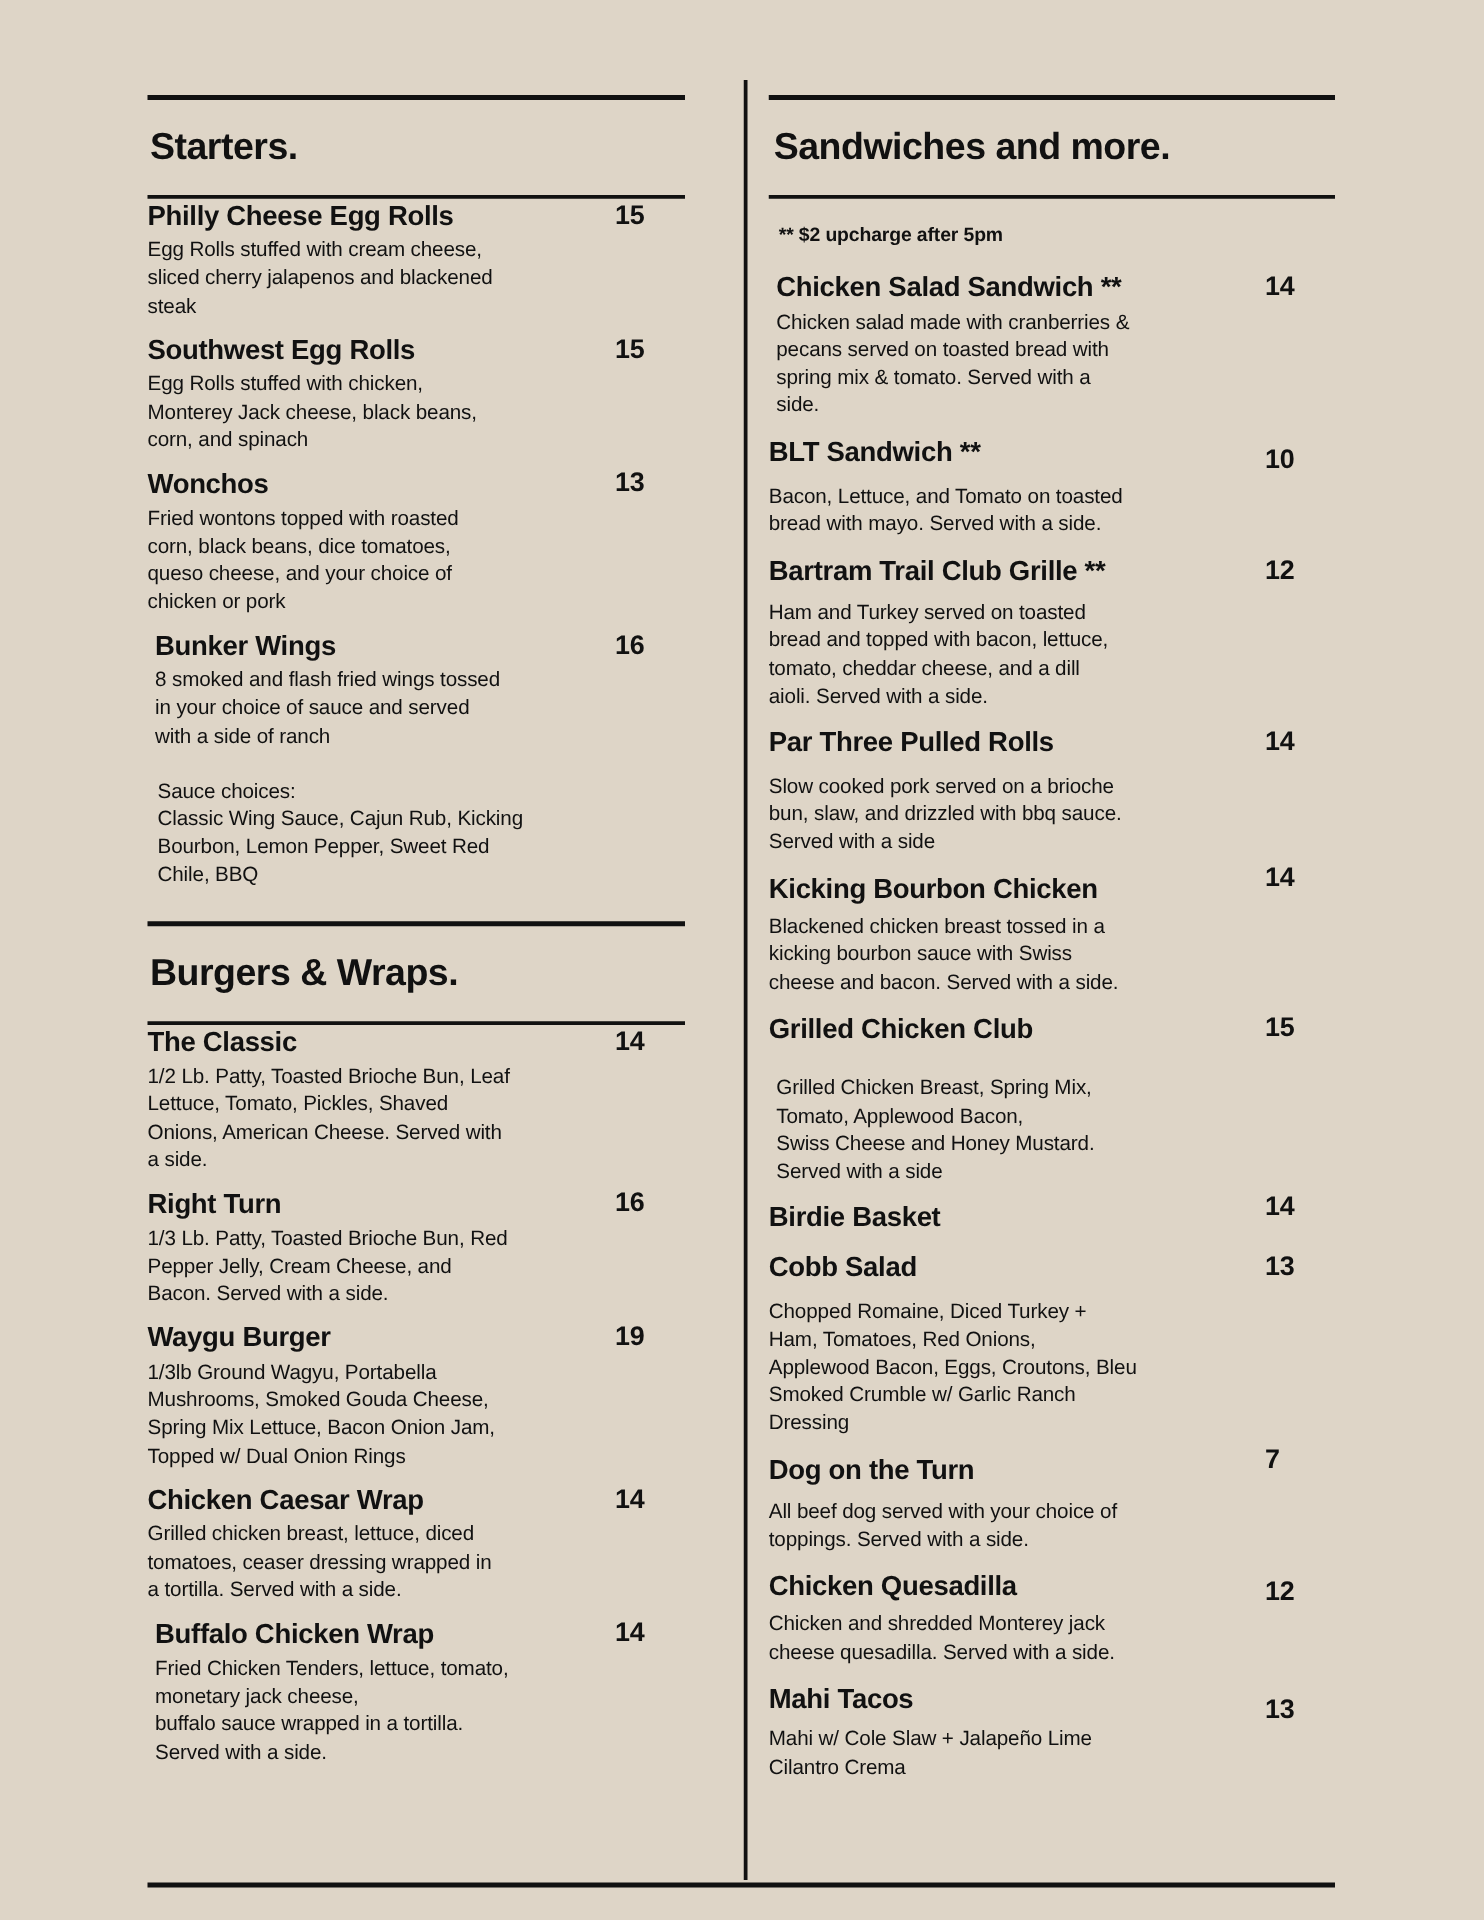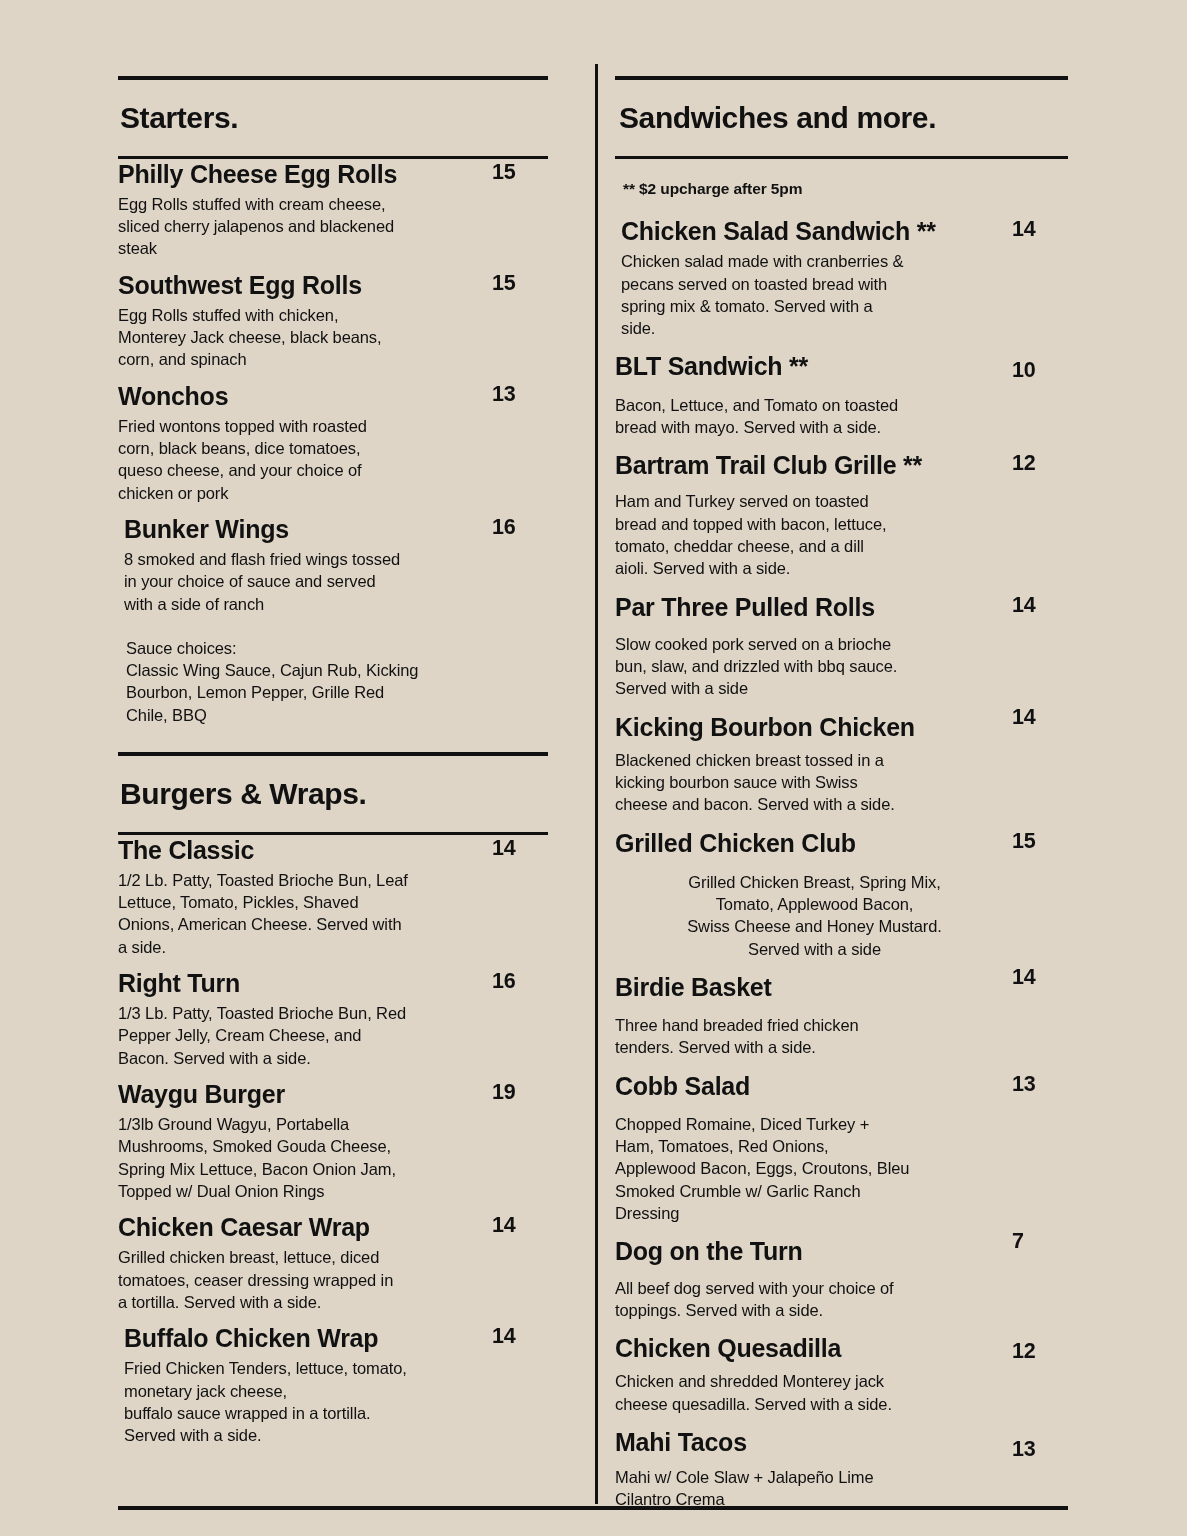--- a/index.html
+++ b/index.html
@@ -101,21 +101,21 @@
   
   .item {
     position: relative;
     padding-right: 60px;
   }
   .item-head {
     position: relative;
     display: block;
   }
   .item-name {
-    font-size: 25px;
+    font-size: 22px;
     font-weight: 800;
     letter-spacing: -0.25px;
     line-height: 1.25;
     margin: 0;
     display: inline-block;
   }
   .item-price {
     position: absolute;
     right: -56px;
     top: 0;
@@ -200,21 +200,21 @@
             <span class="item-name">Bunker Wings</span>
             <span class="item-price">16</span>
           </div>
           <p class="item-desc">8 smoked and flash fried wings tossed
 in your choice of sauce and served
 with a side of ranch</p>
         </div>
 
         <p class="extra-note indent">Sauce choices:
 Classic Wing Sauce, Cajun Rub, Kicking
-Bourbon, Lemon Pepper, Grille Red
+Bourbon, Lemon Pepper, Sweet Red
 Chile, BBQ</p>
       </div>
 
       <div class="section-gap"></div>
 
       <div>
         <div class="rule"></div>
         <h2 class="section-head">Burgers &amp; Wraps.</h2>
         <div class="rule-thin"></div>
 
@@ -332,33 +332,31 @@
           <p class="item-desc" style="margin-top:6px;">Blackened chicken breast tossed in a
 kicking bourbon sauce with Swiss
 cheese and bacon. Served with a side.</p>
         </div>
 
         <div class="item">
           <div class="item-head">
             <span class="item-name">Grilled Chicken Club</span>
             <span class="item-price">15</span>
           </div>
-          <p class="item-desc indent" style="margin-top:12px;text-align:center;">Grilled Chicken Breast, Spring Mix,
+          <p class="item-desc indent" style="margin-top:23px;">Grilled Chicken Breast, Spring Mix,
 Tomato, Applewood Bacon,
 Swiss Cheese and Honey Mustard.
 Served with a side</p>
         </div>
 
         <div class="item">
           <div class="item-head">
             <span class="item-name">Birdie Basket</span>
             <span class="item-price" style="top:-8px;">14</span>
           </div>
-          <p class="item-desc" style="margin-top:11px;">Three hand breaded fried chicken
-tenders. Served with a side.</p>
         </div>
 
         <div class="item">
           <div class="item-head">
             <span class="item-name">Cobb Salad</span>
             <span class="item-price">13</span>
           </div>
           <p class="item-desc" style="margin-top:11px;">Chopped Romaine, Diced Turkey +
 Ham, Tomatoes, Red Onions,
 Applewood Bacon, Eggs, Croutons, Bleu

